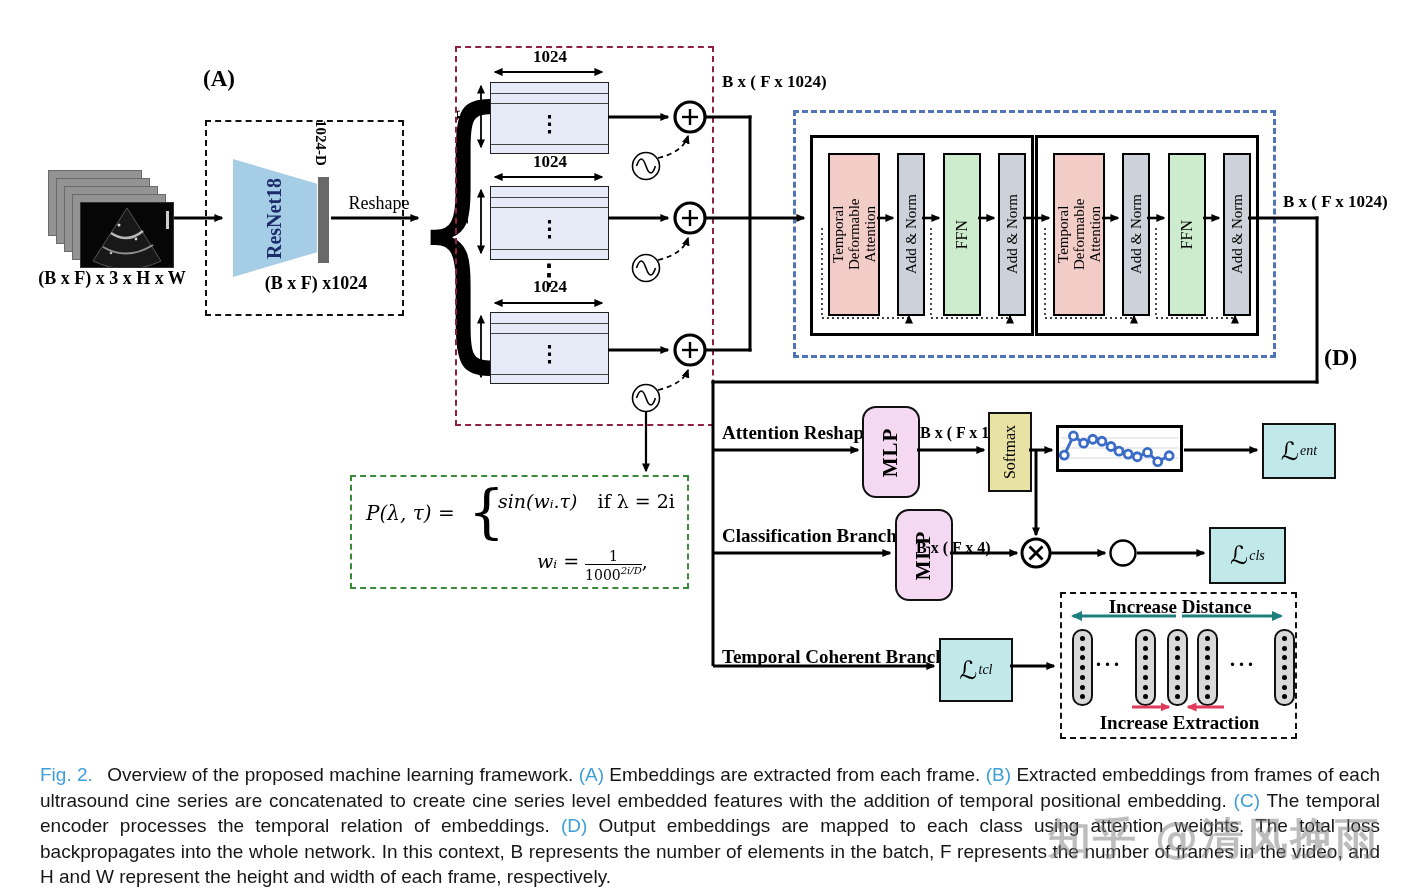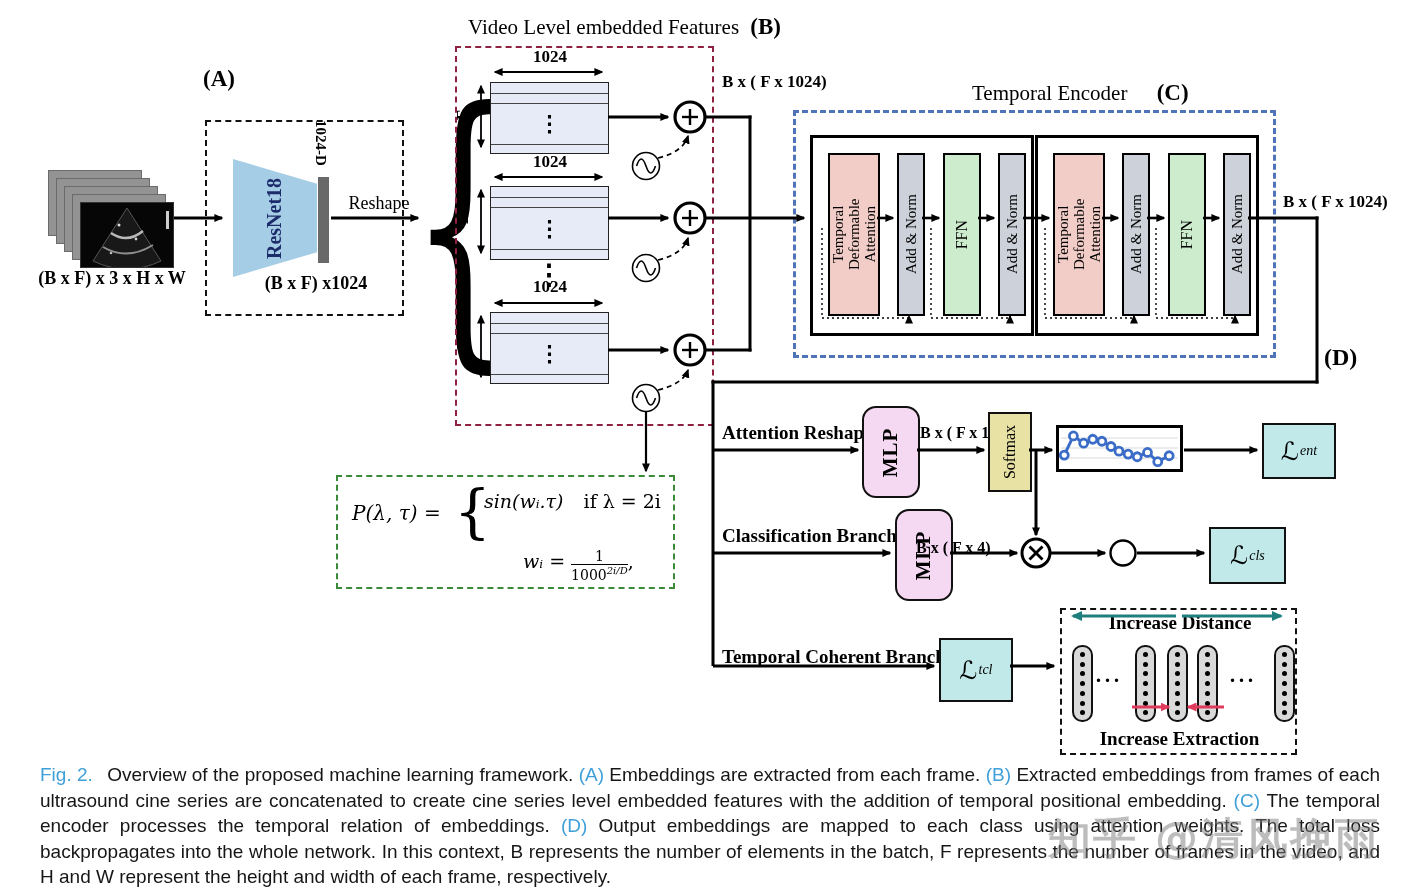--- a/index.html
+++ b/index.html
@@ -98,24 +98,20 @@
   <div class="trap">
       <span>ResNet18</span>
     </div>
   <div class="abs" style="left:318px;top:177px;width:11px;height:86px;background:#696969;"></div>
   <div class="abs vtext" style="left:312px;top:120px;height:58px;">1024-D</div>
   <div class="abs ctr" style="left:334px;top:193px;width:90px;font-size:18px;text-align:center;">Reshape</div>
   <div class="abs ctr dim" style="left:246px;top:273px;width:140px;font-size:18px;">(B x F) x1024</div>
 
   <div class="abs brace" style="left:410px;top:86px;font-size:300px;line-height:276px;transform:scaleX(0.55);">{</div>
 
-  <div class="abs" style="left:468px;top:14px;width:300px;font-size:21px;white-space:nowrap;">
-    <span>Video Level embedded Features</span>
-    <b class="tag" style="margin-left:6px;">(B)</b>
-  </div>
   <div class="abs boxB" style="left:455px;top:46px;width:255px;height:376px;"></div>
 
   <div class="abs ctr dim" style="left:500px;top:47px;width:100px;">1024</div>
   <div class="matrix" style="top:82px;height:70px;">
     <div class="mline" style="top:14%"></div>
       <div class="mline" style="top:28%"></div>
       <div class="mline" style="bottom:12%"></div>
     <div class="mdots">⋮</div>
   </div>
   <div class="abs ctr dim" style="left:452px;top:105px;width:22px;"><span style="display:inline-block;transform:rotate(-90deg);">F</span></div>
@@ -135,24 +131,20 @@
   <div class="matrix" style="top:312px;height:70px;">
     <div class="mline" style="top:14%"></div>
       <div class="mline" style="top:28%"></div>
       <div class="mline" style="bottom:12%"></div>
     <div class="mdots">⋮</div>
   </div>
   <div class="abs ctr dim" style="left:452px;top:334px;width:22px;"><span style="display:inline-block;transform:rotate(-90deg);">F</span></div>
 
   <div class="abs dim" style="left:722px;top:72px;">B x ( F x 1024)</div>
 
-  <div class="abs" style="left:972px;top:80px;white-space:nowrap;font-size:21px;">
-    <span>Temporal Encoder</span>
-    <b class="tag" style="margin-left:24px;">(C)</b>
-  </div>
   <div class="abs boxC" style="left:793px;top:110px;width:477px;height:242px;"></div>
 
   <div class="encblock" style="left:810px;"></div>
   <div class="encblock" style="left:1035px;"></div>
 
   <div class="encbox attn-pink" style="left:828px;width:48px;">
       <span class="f15">Temporal Deformable Attention</span>
     </div>
   <div class="encbox norm-gray" style="left:897px;width:24px;">
       <span class="f15" style="white-space:nowrap;">Add &amp; Norm</span>
@@ -223,21 +215,21 @@
     <span class="lsym">ℒ</span>
       <sub class="lsub">cls</sub>
   </div>
 
   <div class="abs blabel" style="left:722px;top:646px;">Temporal Coherent Branch</div>
   <div class="loss" style="left:939px;top:638px;width:70px;height:60px;">
     <span class="lsym">ℒ</span>
       <sub class="lsub">tcl</sub>
   </div>
 
-  <div class="abs boxP" style="left:1060px;top:608px;width:233px;height:143px;text-decoration:underline;">
+  <div class="abs boxP" style="left:1060px;top:592px;width:233px;height:143px;text-decoration:underline;">
     <div class="abs ctr blabel" style="left:28px;top:2px;width:180px;font-size:19px;">Increase Distance</div>
     <div class="pill" style="left:10px;">
         <span class="pill-dot"></span>
         <span class="pill-dot"></span>
         <span class="pill-dot"></span>
         <span class="pill-dot"></span>
         <span class="pill-dot"></span>
         <span class="pill-dot"></span>
         <span class="pill-dot"></span>
       </div>
@@ -275,21 +267,21 @@
         <span class="pill-dot"></span>
         <span class="pill-dot"></span>
         <span class="pill-dot"></span>
         <span class="pill-dot"></span>
         <span class="pill-dot"></span>
         <span class="pill-dot"></span>
       </div>
     <div class="abs ctr blabel" style="left:30px;top:118px;width:175px;font-size:19px;">Increase Extraction</div>
   </div>
 
-  <div class="abs boxG" style="left:336px;top:475px;width:335px;height:110px;font-family:'DejaVu Serif',serif;">
+  <div class="abs boxG" style="left:350px;top:475px;width:335px;height:110px;font-family:'DejaVu Serif',serif;">
     <div class="abs it" style="left:14px;top:24px;font-size:20px;">P(λ, τ) =</div>
     <div class="abs brace" style="left:116px;top:6px;font-size:58px;line-height:58px;">{</div>
     <div class="abs" style="left:146px;top:10px;font-size:19px;line-height:29px;white-space:nowrap;">
       <div><span class="it">sin(wᵢ.τ)</span>
            <span style="margin-left:14px;">if λ = 2i</span></div>
     </div>
     <div class="abs" style="left:185px;top:72px;font-size:19px;white-space:nowrap;">
       <span class="it">wᵢ =</span>
       <span class="frac">
         <span class="num">1</span>

